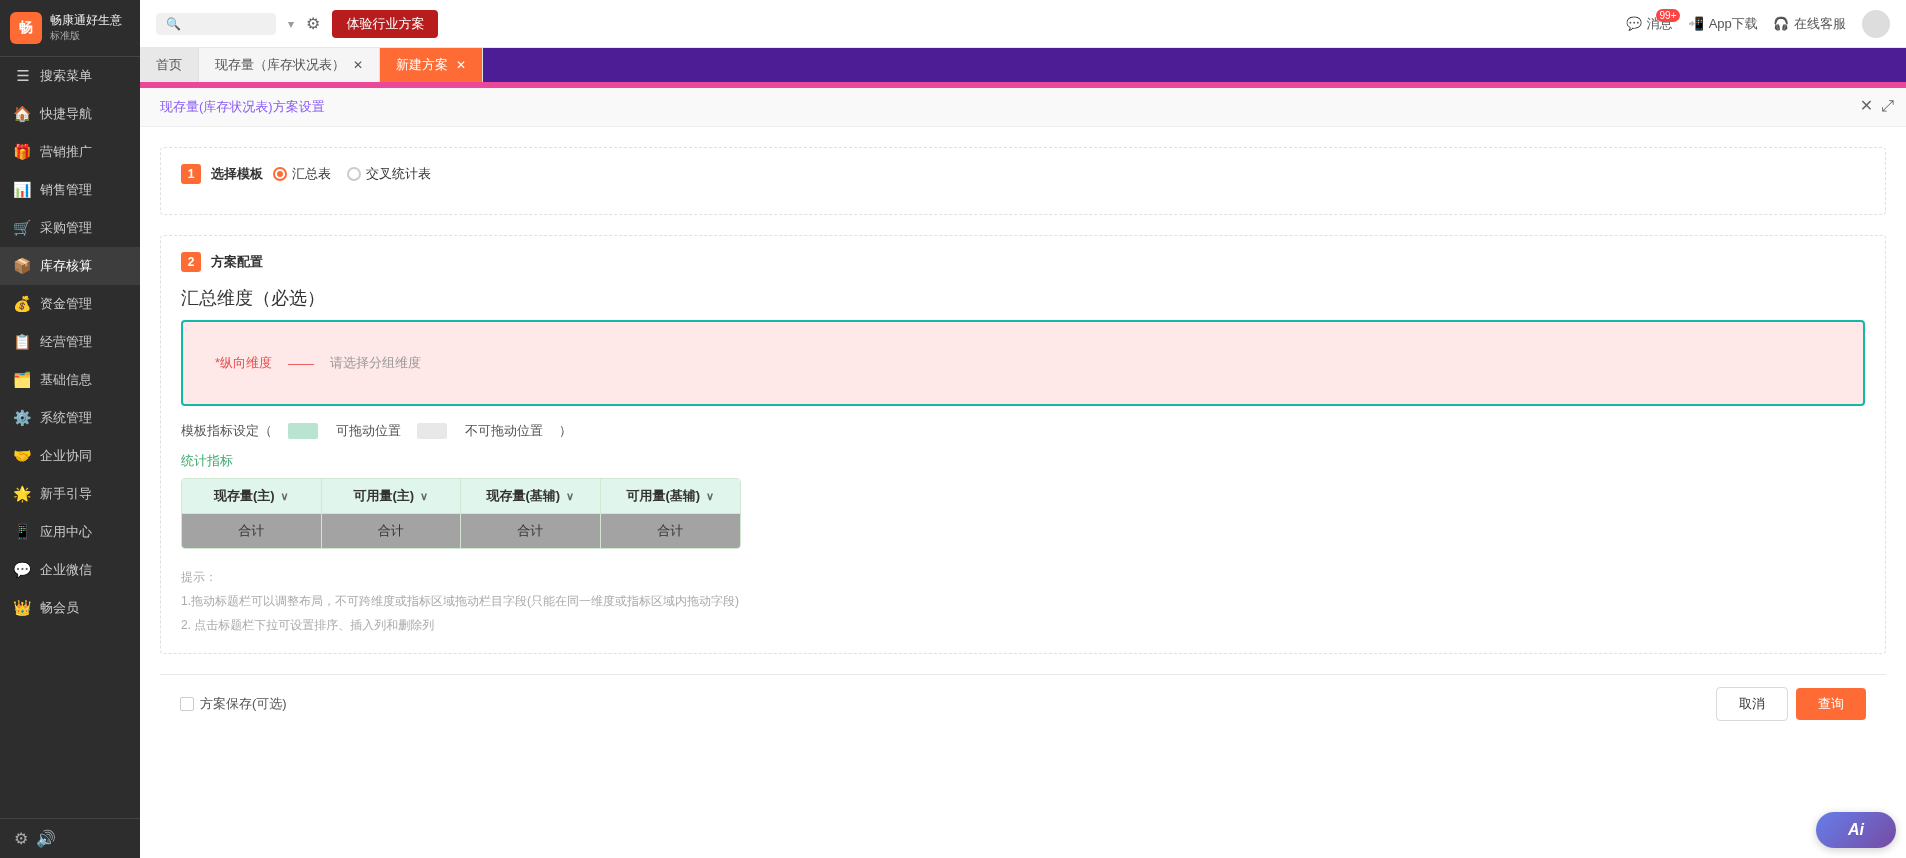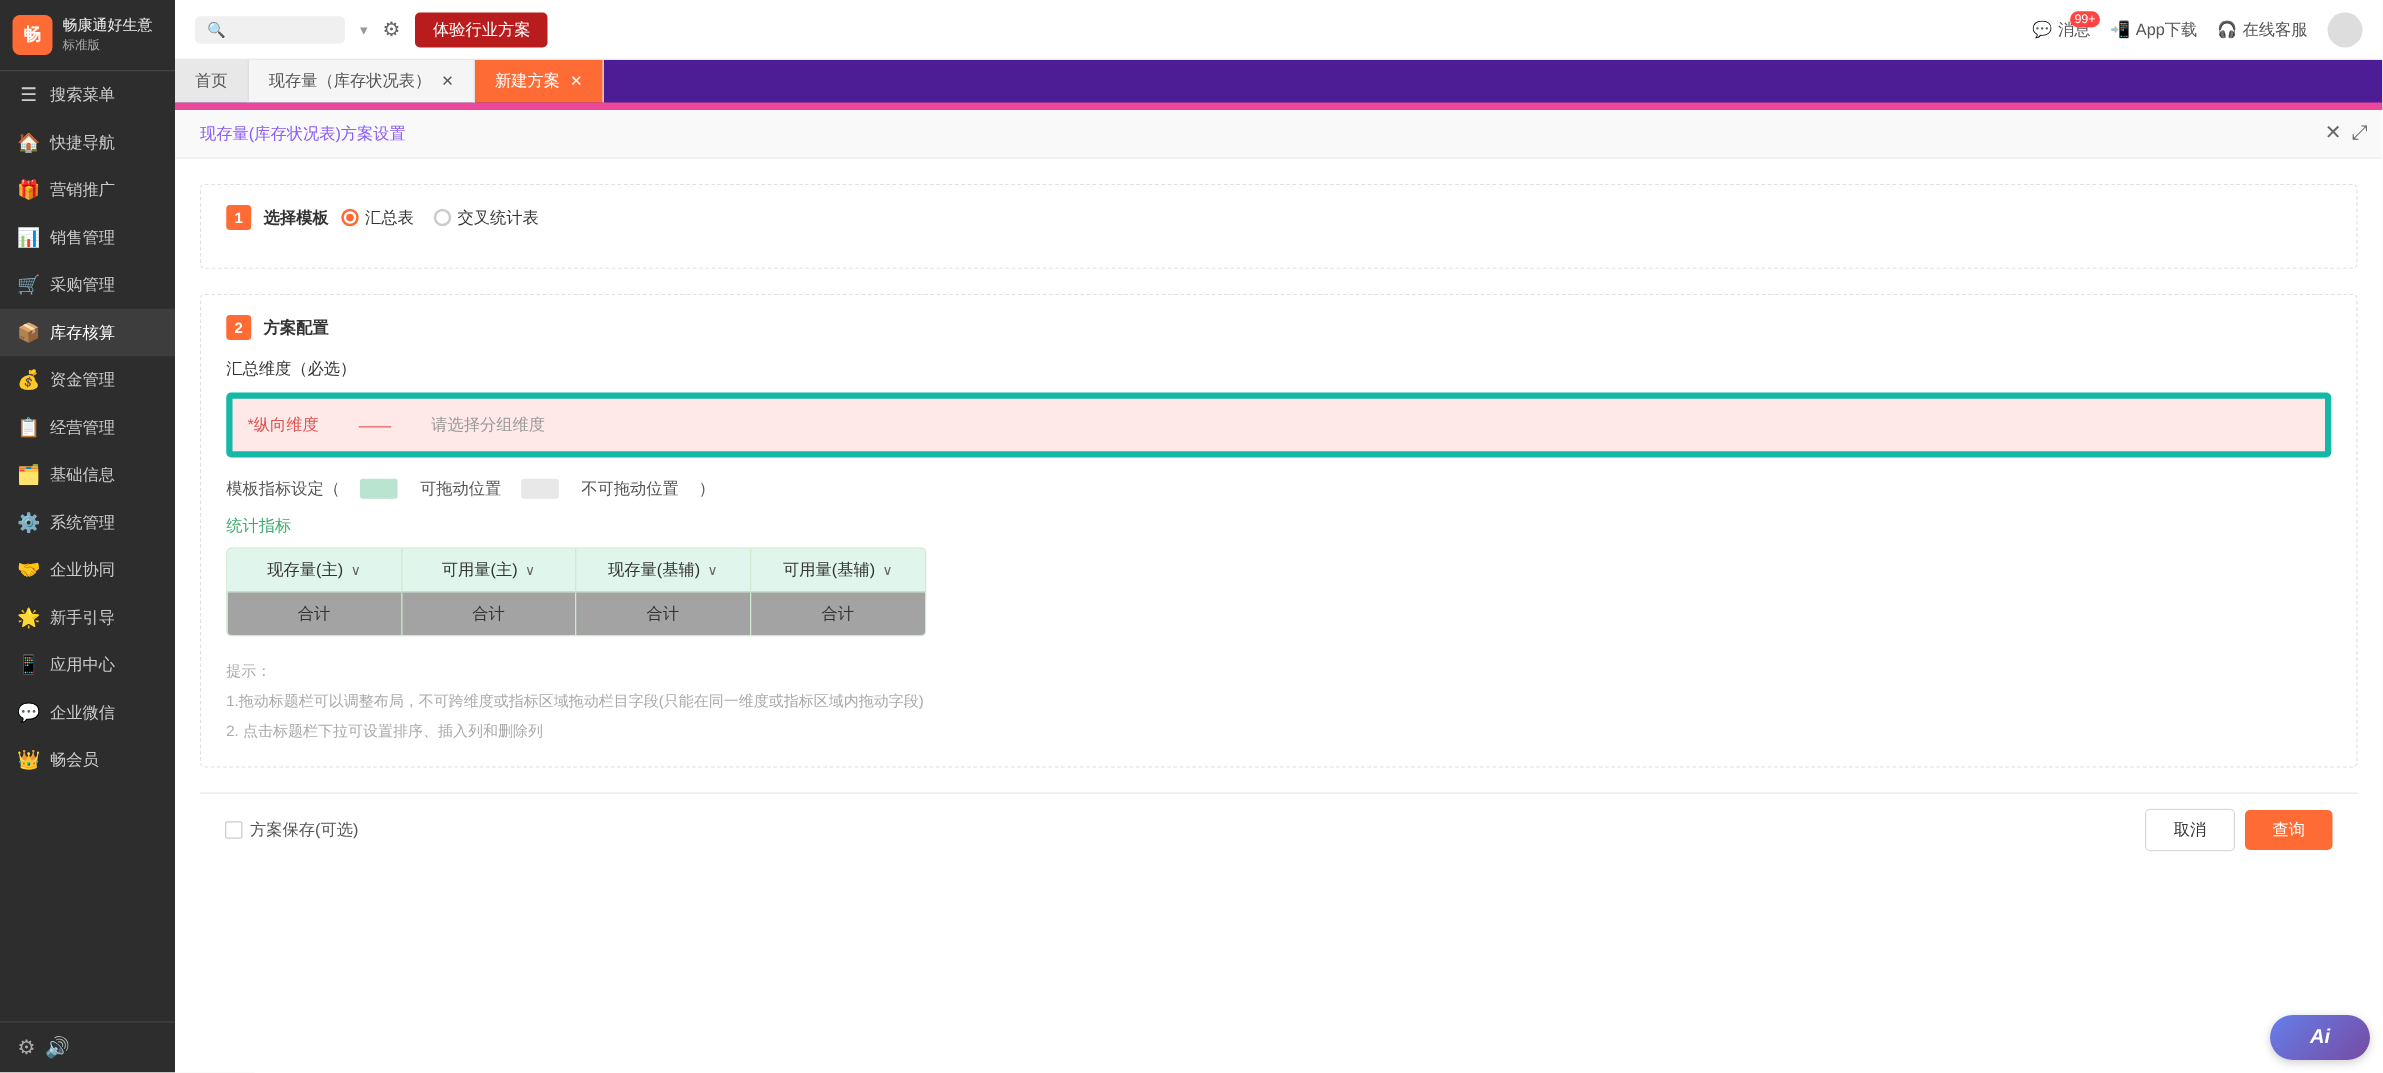--- a/index.html
+++ b/index.html
@@ -207,29 +207,29 @@
       border: 2px solid #ccc;
       display: flex; align-items: center; justify-content: center;
     }
     .radio-dot.selected { border-color: #ff6b35; }
     .radio-dot.selected::after {
       content: '';
       width: 6px; height: 6px; background: #ff6b35; border-radius: 50%;
     }
 
     
-    .dimension-label { font-size: 13px; color: #333; margin-bottom: 10px; }
+    .dimension-label { font-size: 18px; color: #333; margin-bottom: 10px; }
     .dimension-required {
       background: #ffe8e8;
-      border: 5px solid #14b8a6;
+      border: 2px solid #14b8a6;
       border-radius: 4px;
-      padding: 12px;
-      display: flex;
-      align-items: center;
-      gap: 32px;
+      padding: 32px;
+      display: flex;
+      align-items: center;
+      gap: 16px;
       margin-bottom: 16px;
     }
     .dimension-required-text { color: #e05050; font-size: 13px; }
     .dimension-required-dash { color: #e05050; }
     .dimension-placeholder { color: #999; font-size: 13px; }
 
     .template-indicator {
       display: flex;
       align-items: center;
       gap: 16px;
@@ -272,20 +272,21 @@
     }
     .stats-col-header {
       padding: 8px 12px;
       display: flex;
       align-items: center;
       justify-content: center;
       gap: 6px;
       font-size: 13px;
       color: #333;
       border-right: 1px solid #d0e8d0;
+      font-weight: bold;
     }
     .stats-col-header:last-child { border-right: none; }
     .stats-col-header .chevron { color: #666; font-size: 11px; cursor: pointer; }
     .stats-table-row {
       display: grid;
       grid-template-columns: repeat(4, 1fr);
       border-top: 1px solid #d0e8d0;
       background: #a3a3a3;
     }
     .stats-cell {

